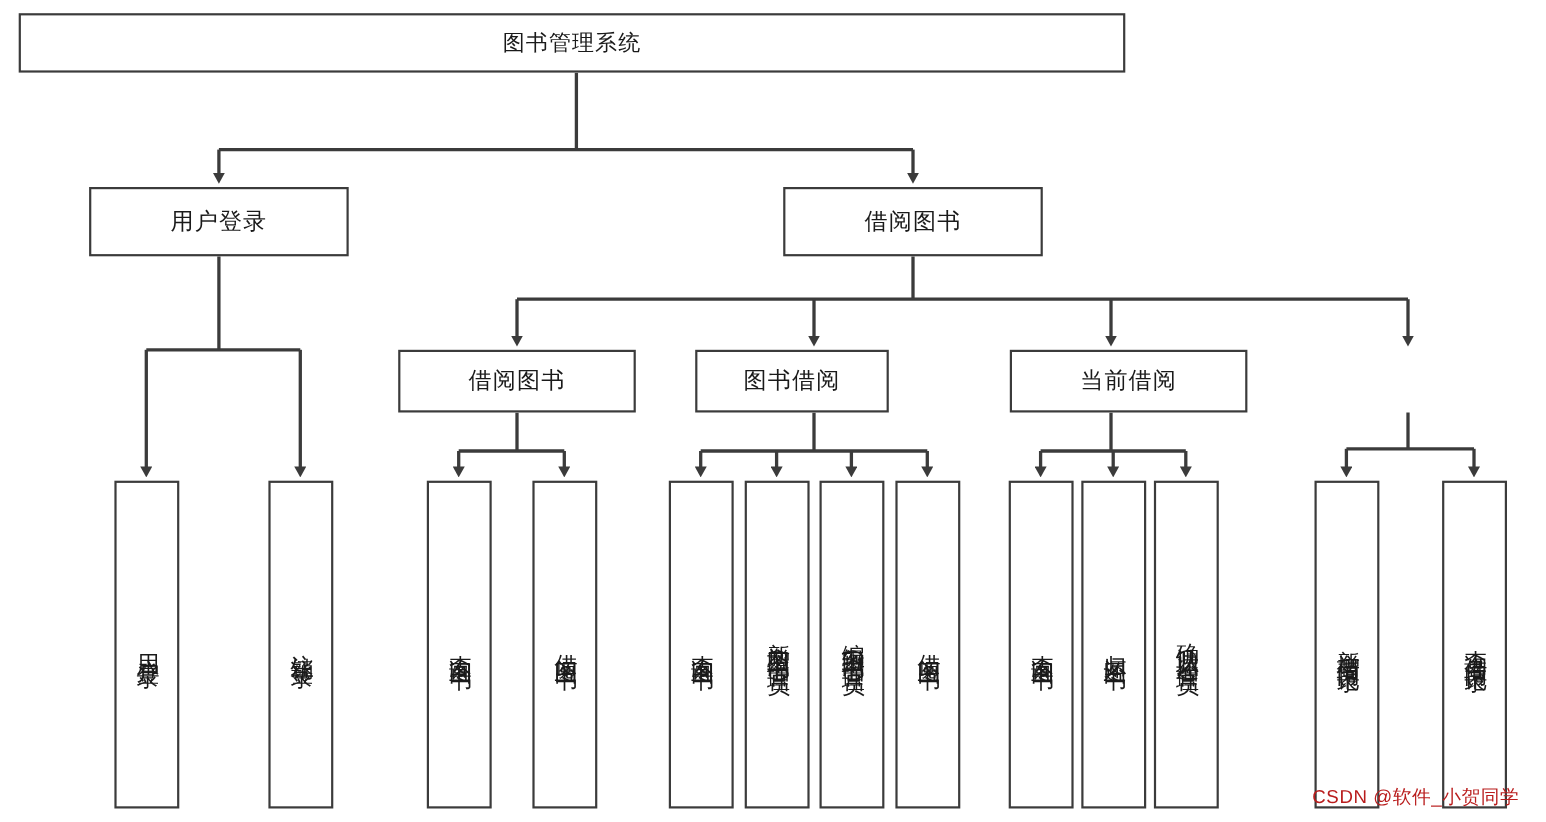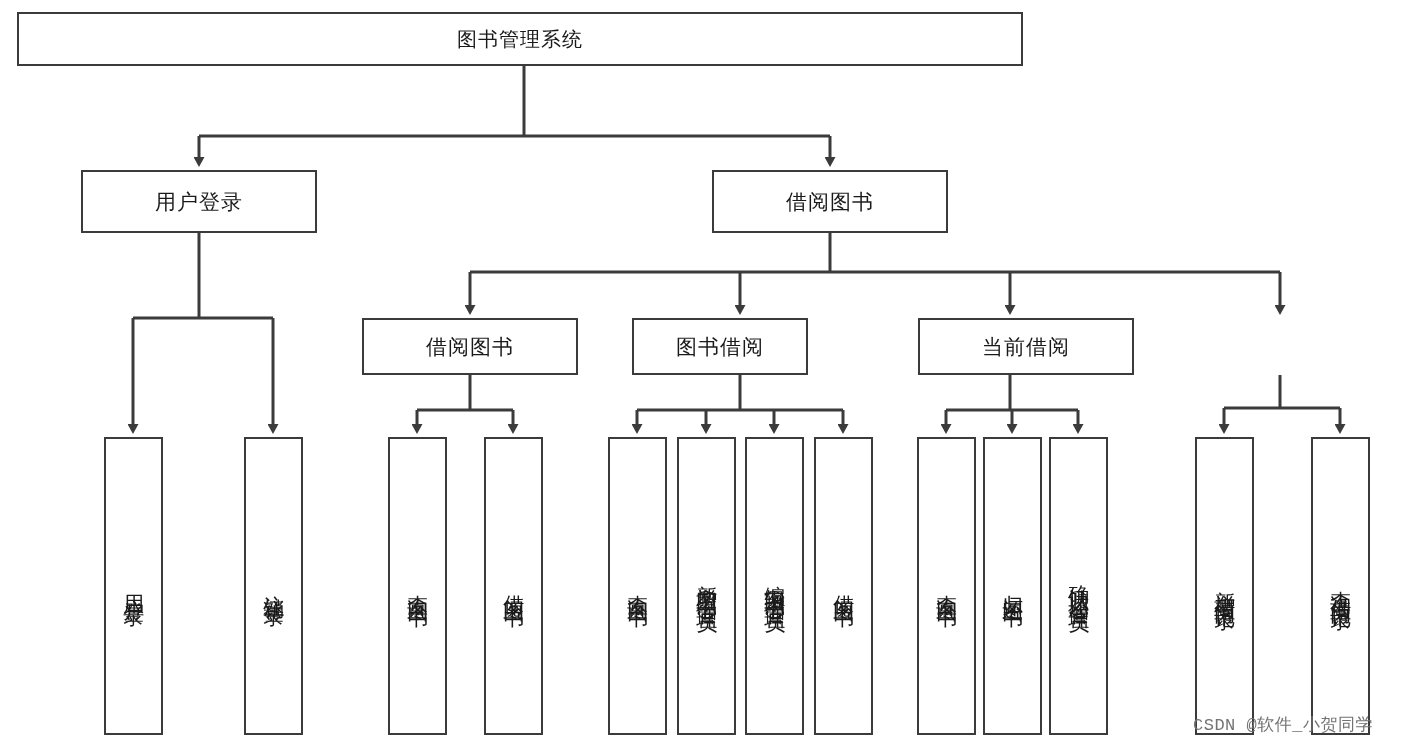--- a/index.html
+++ b/index.html
@@ -53,24 +53,23 @@
     padding-bottom: 6px;
   }
   .node.vert .vlabel {
     writing-mode: vertical-rl;
     text-orientation: upright;
     display: block;
   }
   .watermark {
     position: absolute;
     font-size: 17px;
-    color: #737373;
+    color: #b91c1c;
     white-space: nowrap;
     letter-spacing: 0.5px;
-    font-family: Liberation Mono, monospace;
   }
 </style>
 </head>
 <body>
 
 <div id="canvas">
 
   <svg id="wires" viewBox="0 0 1405 747">
     <defs>
       <marker id="arrow" markerWidth="10" markerHeight="11" refX="1" refY="5.5" orient="auto" markerUnits="userSpaceOnUse">

